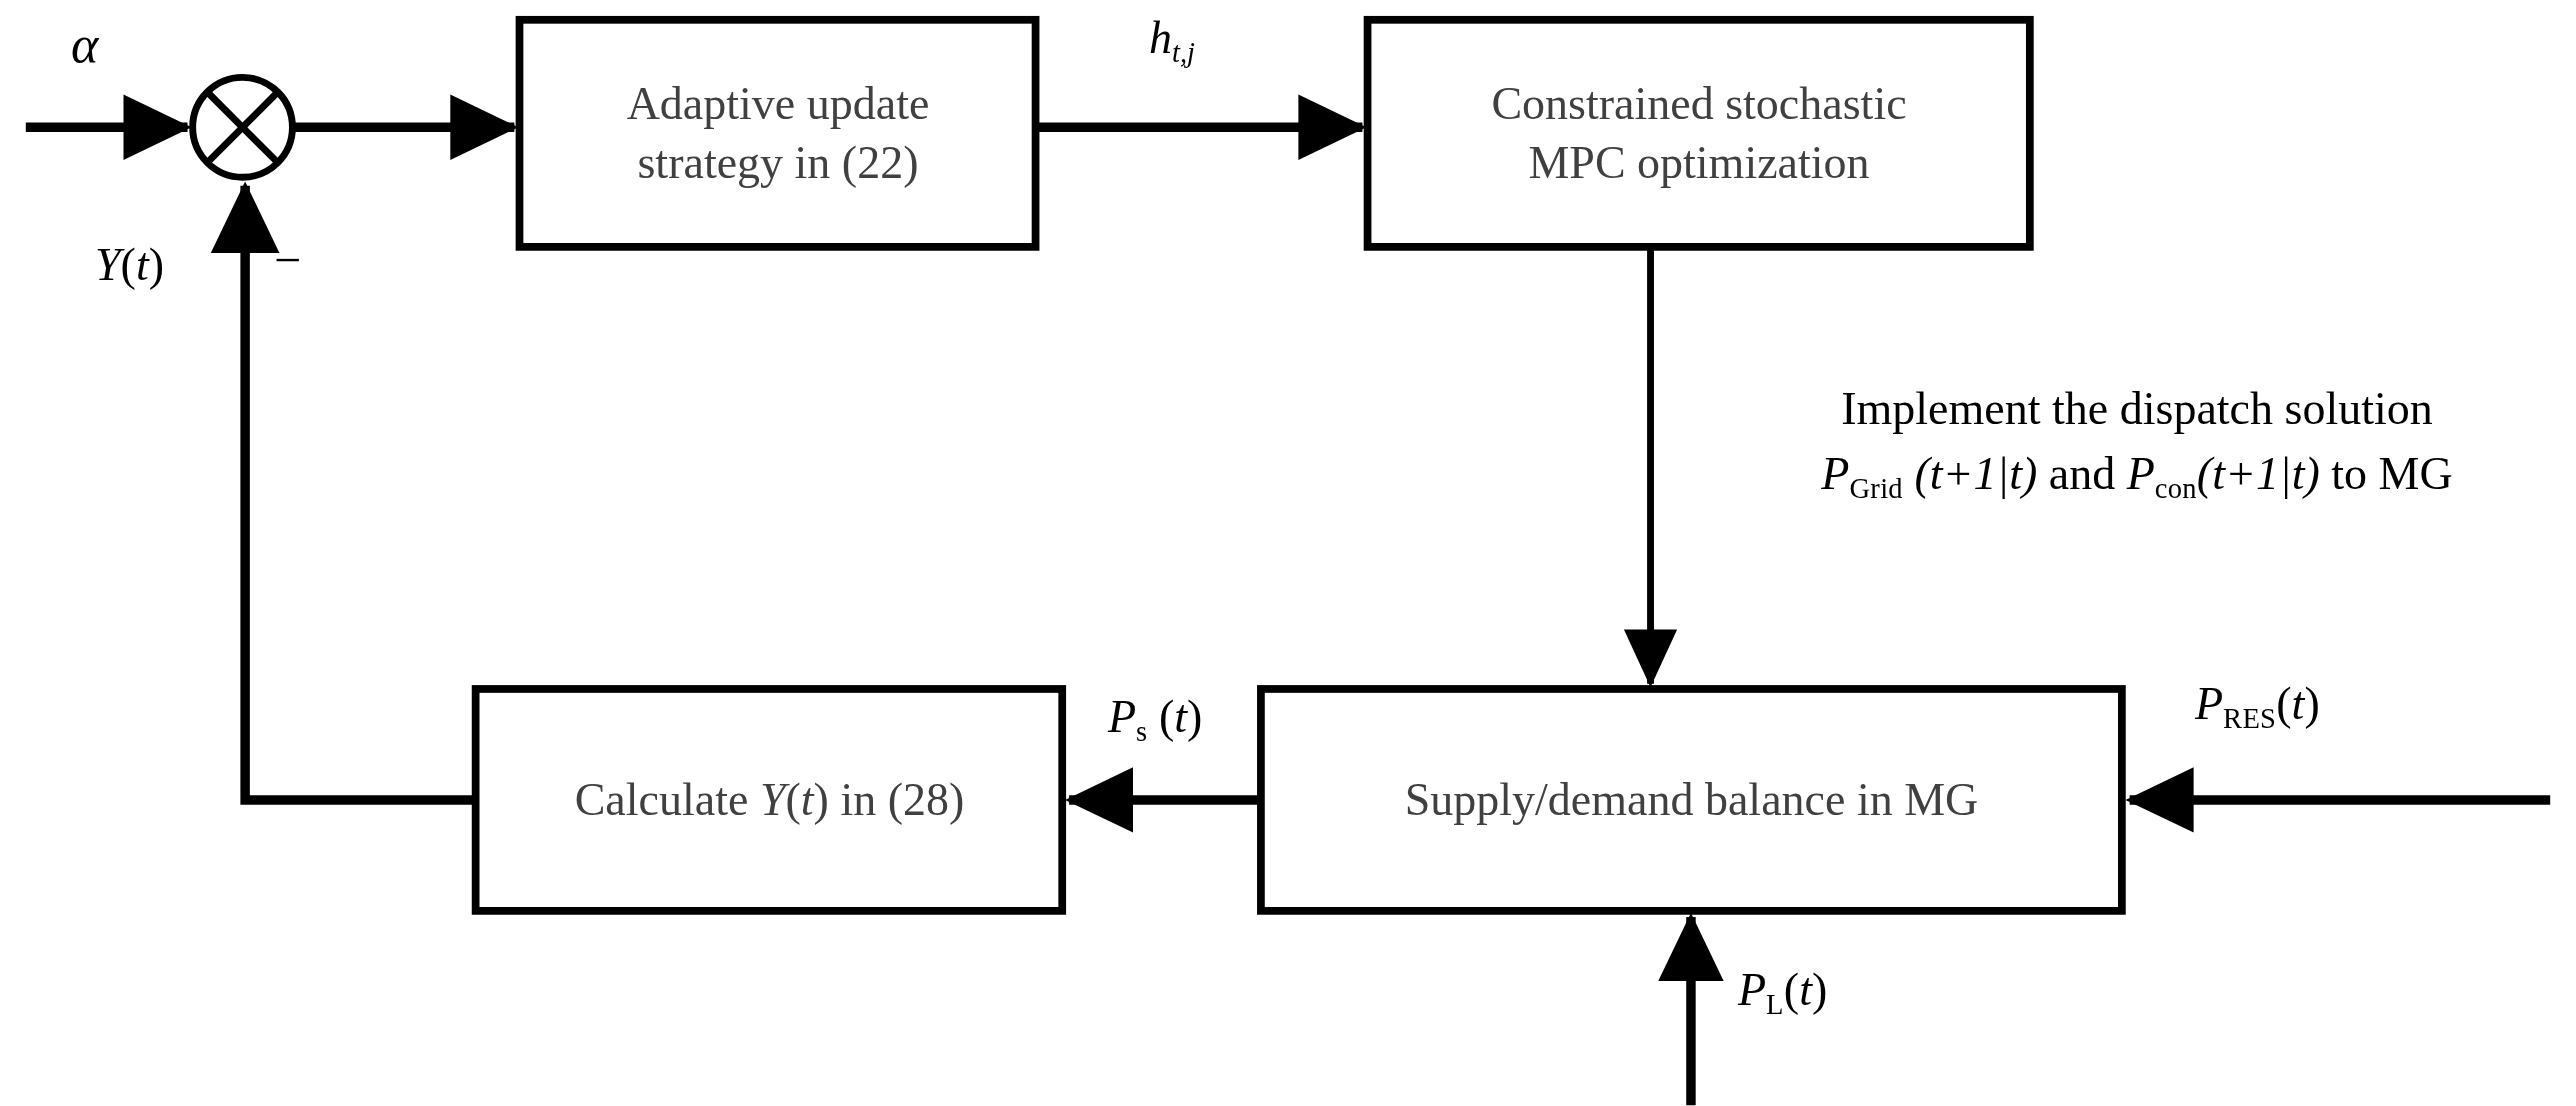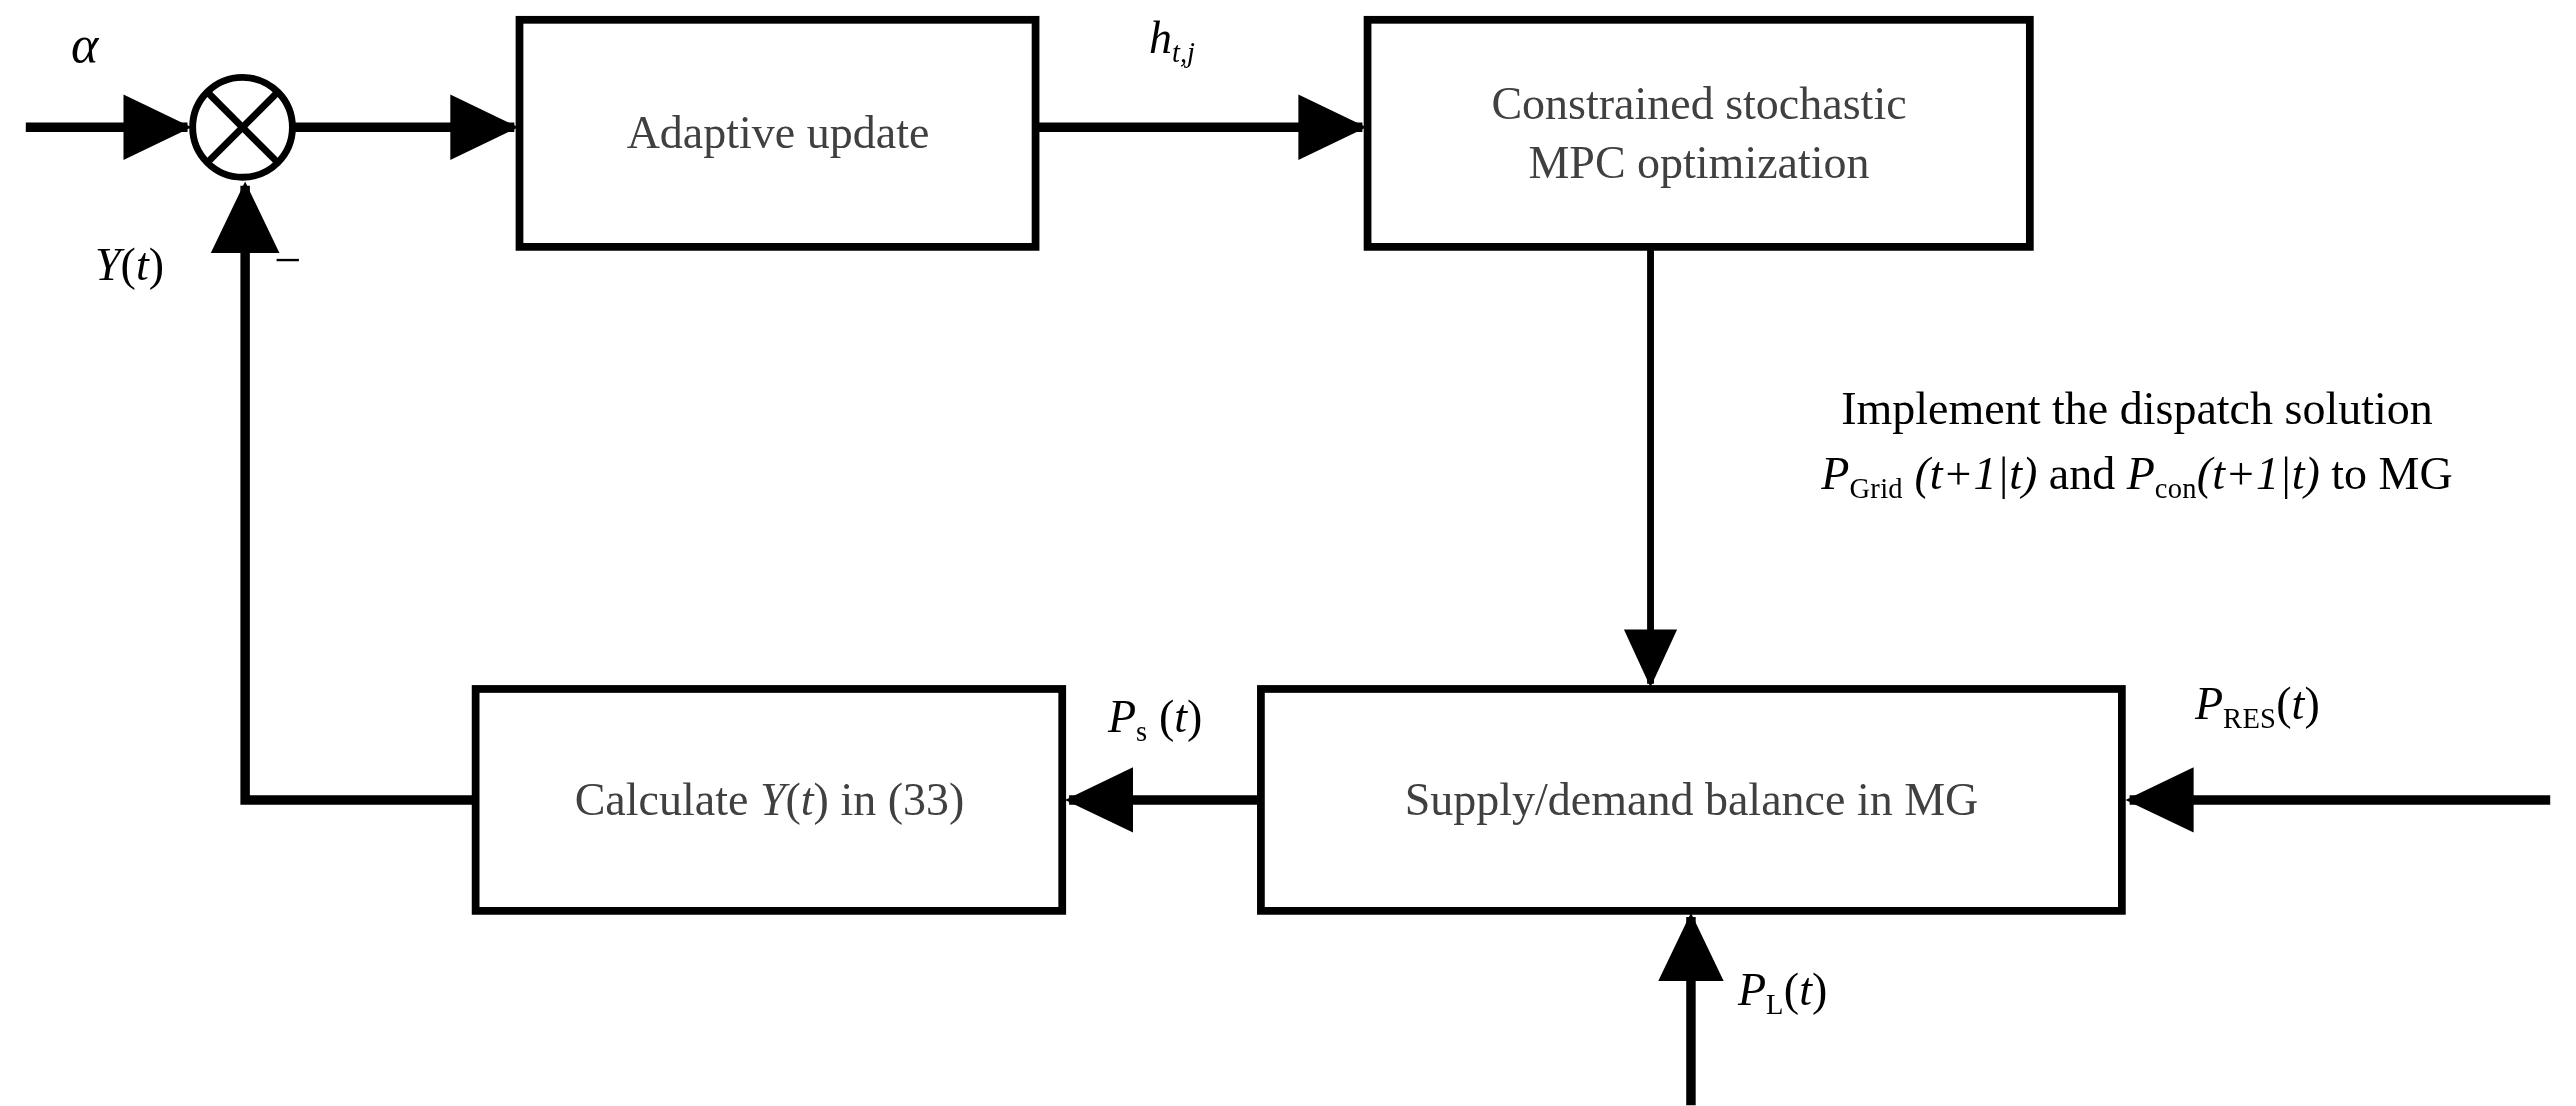--- a/index.html
+++ b/index.html
@@ -126,33 +126,34 @@
     <line x1="2965" y1="930" x2="2476" y2="930" stroke="#000000" stroke-width="11" marker-end="url(#arrowR)"></line>
 
     <line x1="1966" y1="1285" x2="1966" y2="1066" stroke="#000000" stroke-width="11" marker-end="url(#arrowR)"></line>
 
     <polyline points="553,930 285,930 285,216" fill="none" stroke="#000000" stroke-width="11" marker-end="url(#arrowU)"></polyline>
   </svg>
 
   <div class="blk-label" style="left:520px; top:20px; width:516px; height:227px;">
     <div>
       <span>Adaptive update</span><br>
+      <span>strategy in (22)</span>
     </div>
   </div>
 
   <div class="blk-label" style="left:1368px; top:20px; width:662px; height:227px;">
     <div>
       <span>Constrained stochastic</span><br>
       <span>MPC optimization</span>
     </div>
   </div>
 
   <div class="blk-label" style="left:476px; top:689px; width:587px; height:222px;">
     <div>
-      <span>Calculate </span><span class="mi">Y</span><span class="mup">(</span><span class="mi">t</span><span class="mup">)</span><span> in (33)</span>
+      <span>Calculate </span><span class="mi">Y</span><span class="mup">(</span><span class="mi">t</span><span class="mup">)</span><span> in (28)</span>
     </div>
   </div>
 
   <div class="blk-label" style="left:1261px; top:689px; width:861px; height:222px;align-items:center;">
     <div>
       <span>Supply/demand balance in MG</span>
     </div>
   </div>
 
   <div class="sig-label" style="left:71px; top:13.8px;">

